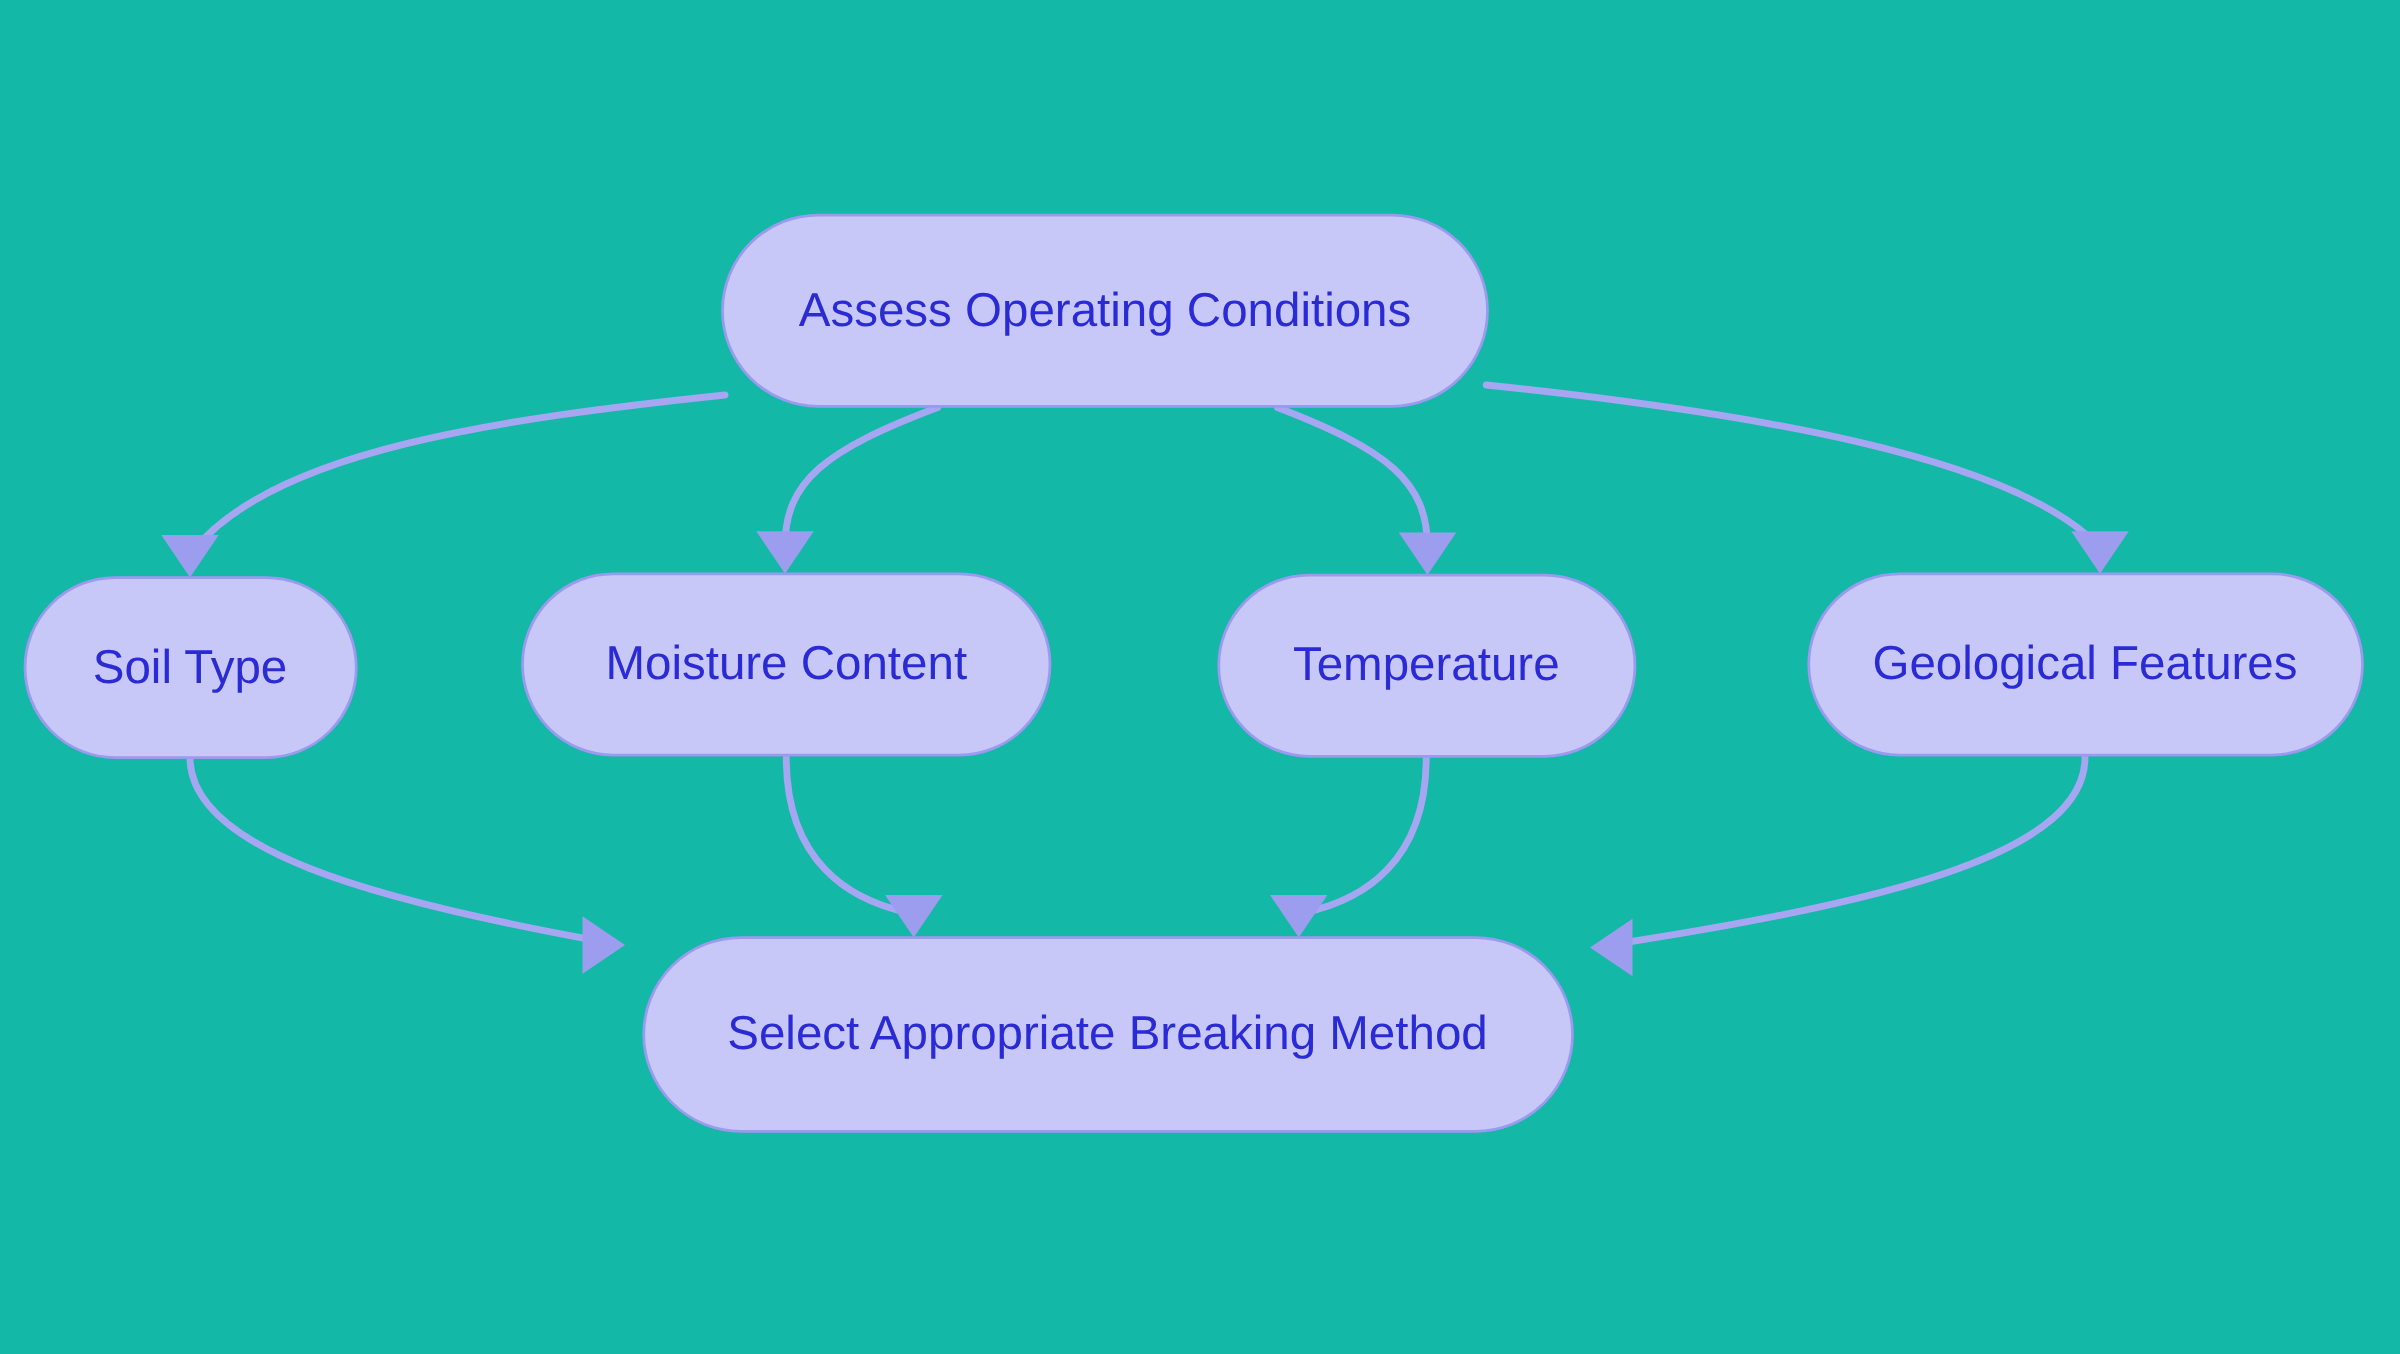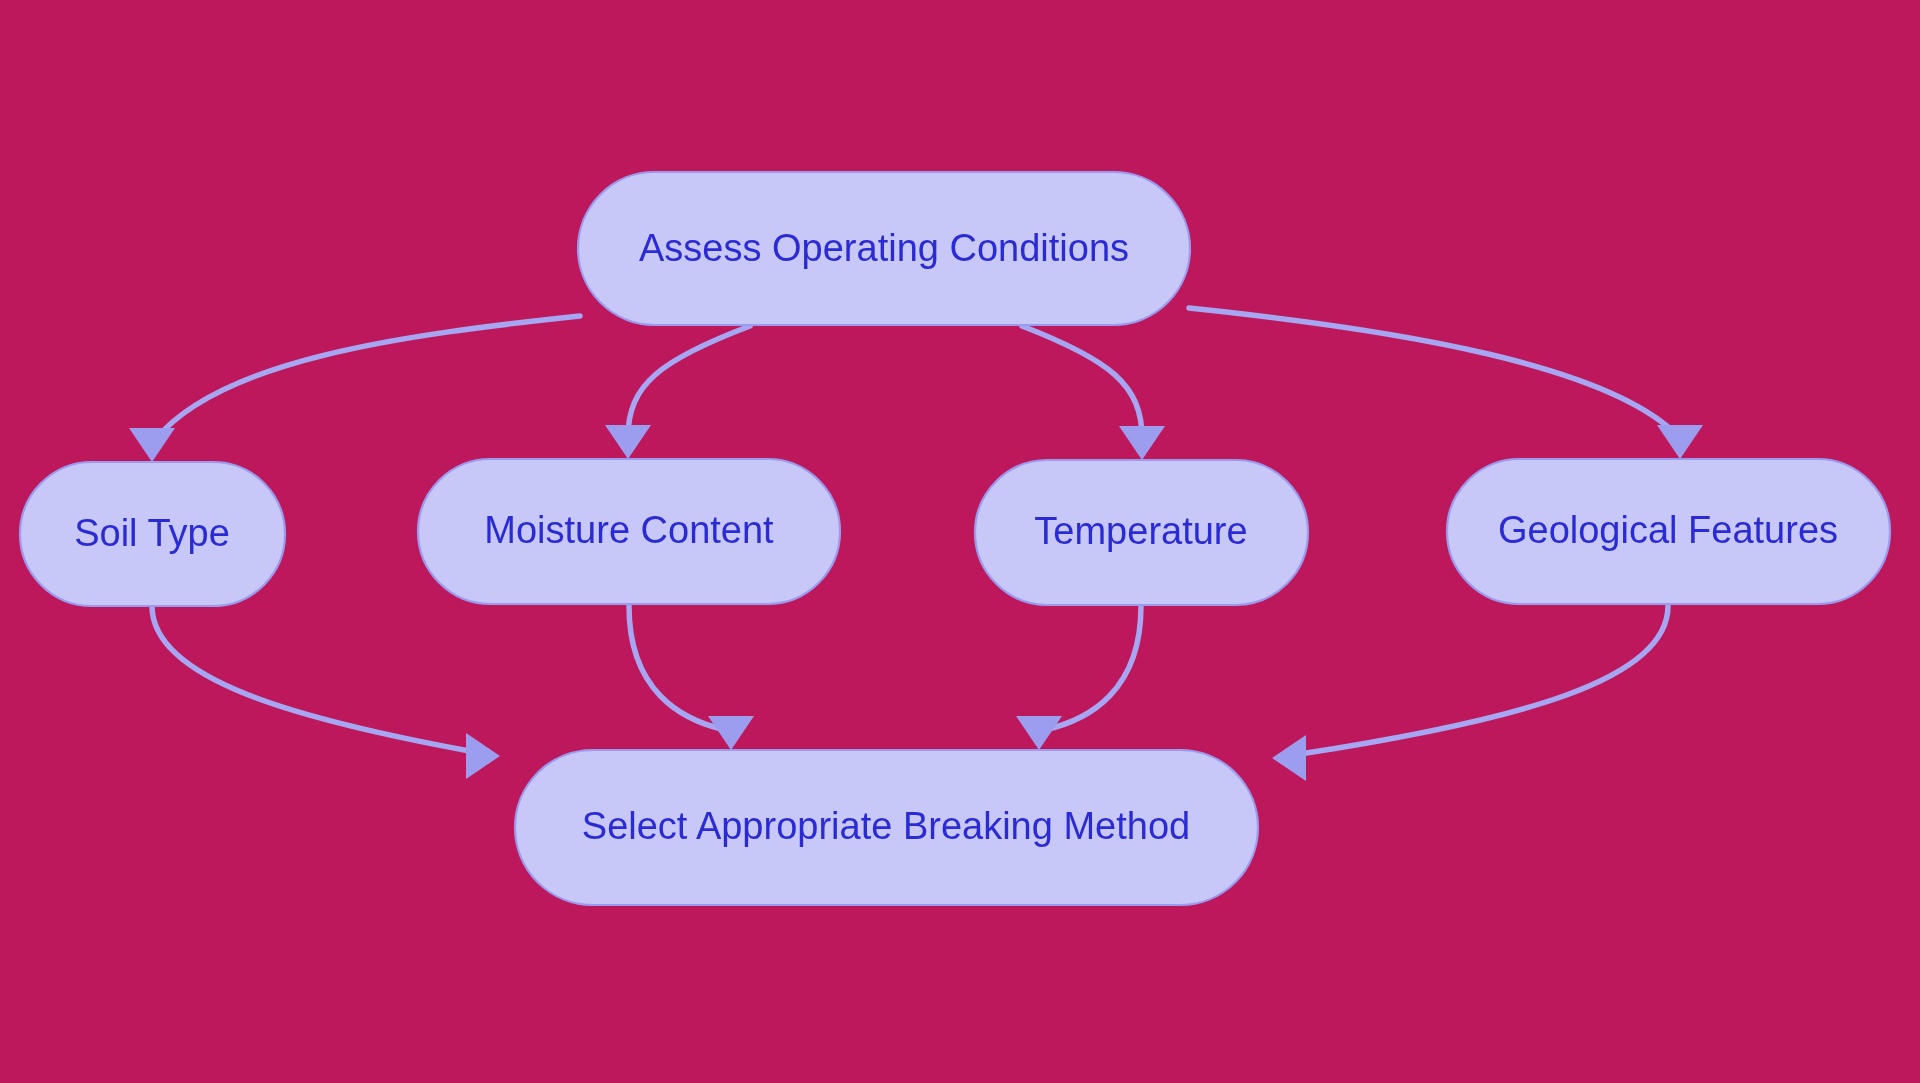--- a/index.html
+++ b/index.html
@@ -10,21 +10,21 @@
   body {
     width: 1920px;
     height: 1083px;
     overflow: hidden;
     font-family: "Liberation Sans", sans-serif;
   }
   #flowchart-root {
     position: relative;
     width: 1920px;
     height: 1083px;
-    background: #be185d;
+    background: #14b8a6;
   }
   svg#diagram {
     display: block;
     width: 1920px;
     height: 1083px;
   }
   .node-shape {
     fill: #c7c7f8;
     stroke: #9a9af0;
     stroke-width: 2.2;

